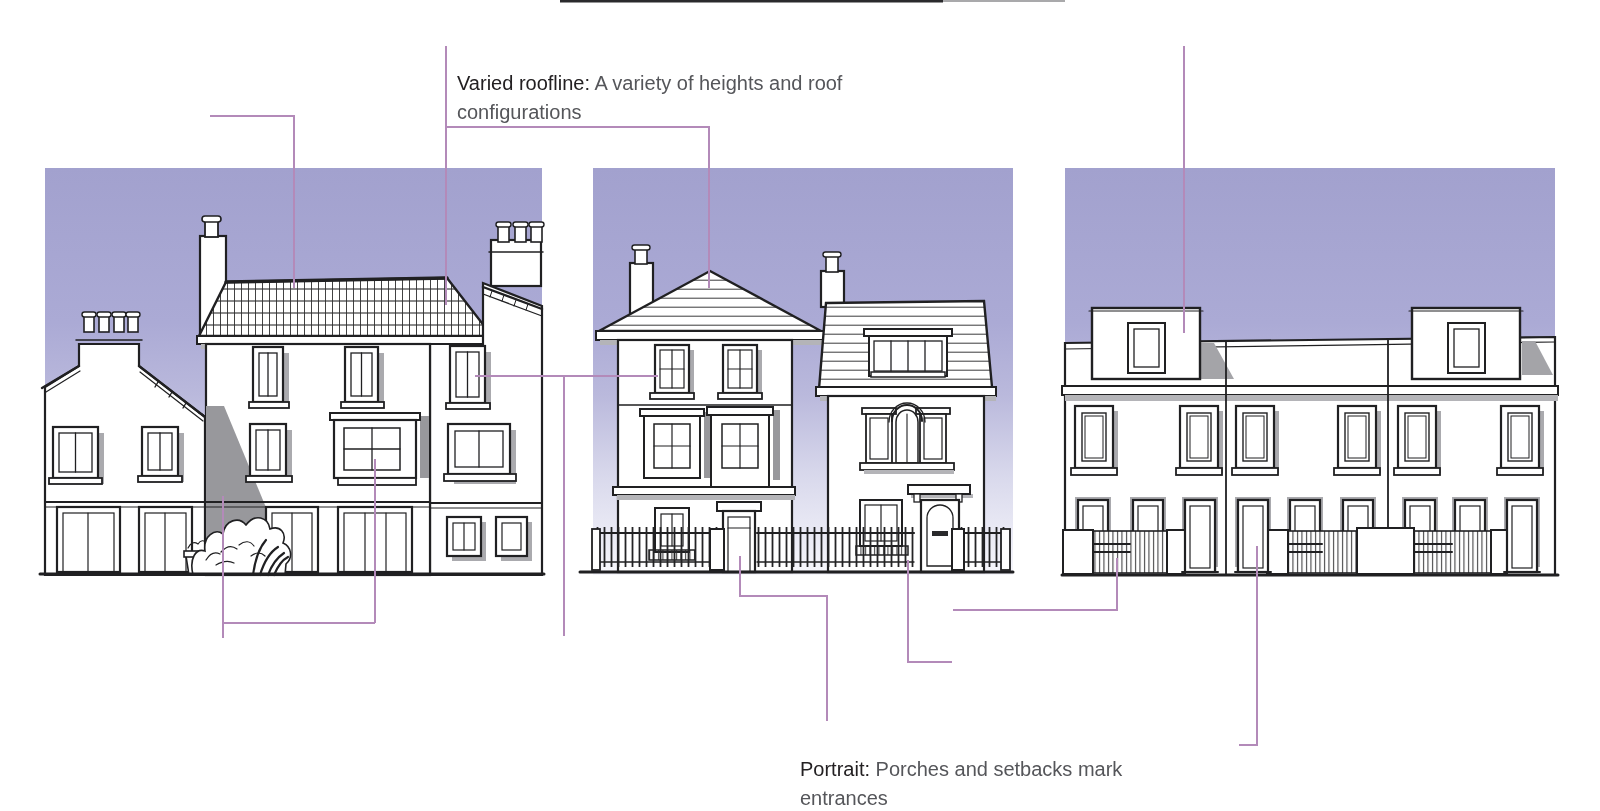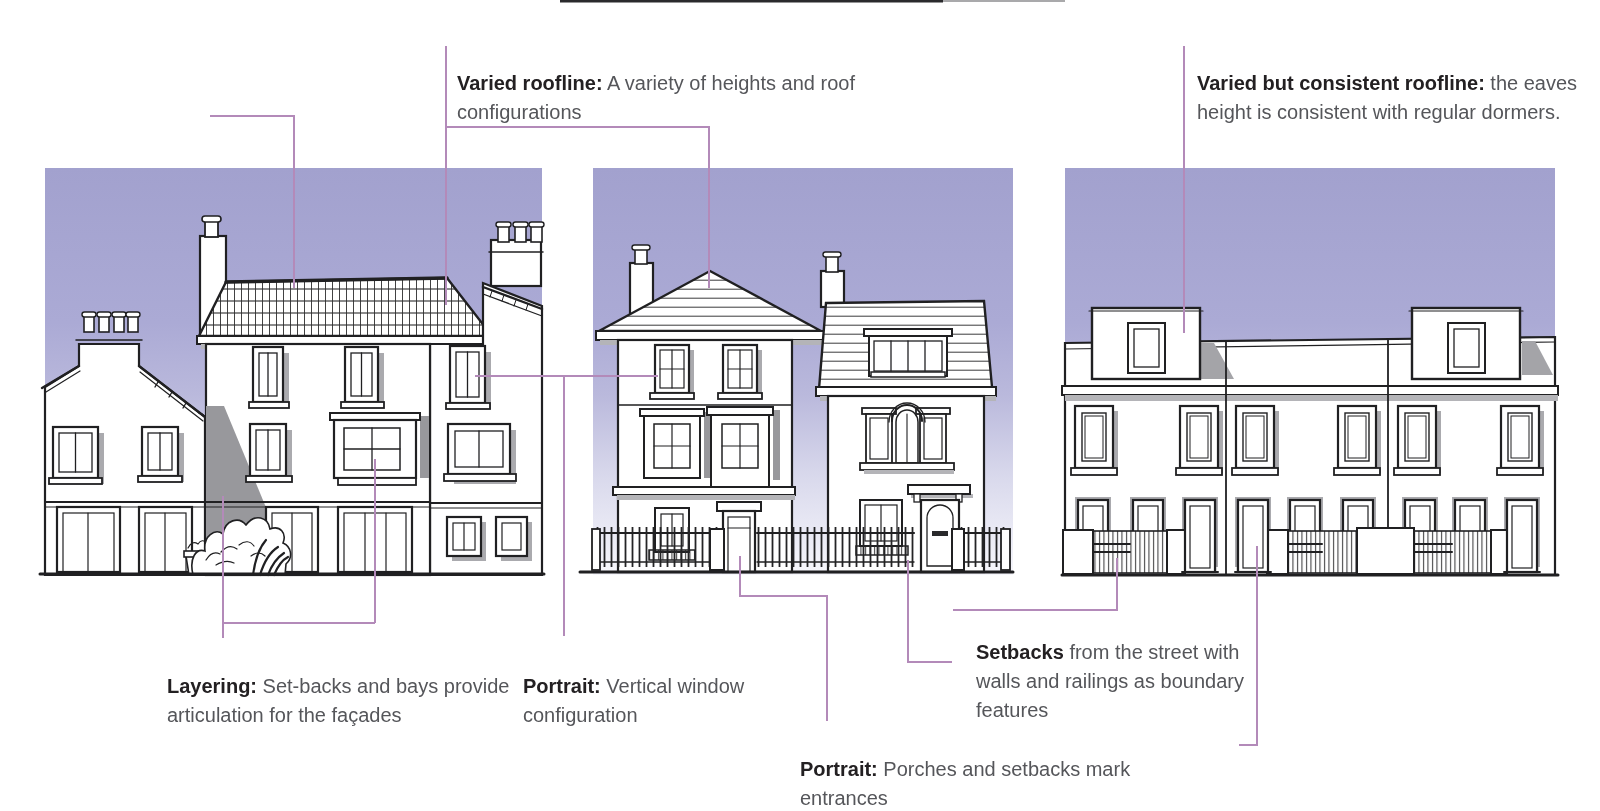--- a/index.html
+++ b/index.html
@@ -1,19 +1,19 @@
 <!DOCTYPE html>
 <html><head>
 <meta charset="utf-8">
 <style>
   html,body{margin:0;padding:0;background:#ffffff;}
   .stage{position:relative;width:1600px;height:811px;overflow:hidden;background:#ffffff;font-family:"Liberation Sans",sans-serif;}
   .art{position:absolute;left:0;top:0;width:1600px;height:811px;}
   .label{position:absolute;font-size:20px;line-height:29px;white-space:pre-line;width:max-content;}
-  .label .term{font-weight:bold;color:#232022;}
+  .label .term{font-weight:normal;color:#232022;}
   .label .desc{font-weight:normal;color:#55565a;}
 </style>
 </head>
 <body>
 
 <div class="stage">
 
 <svg class="art" viewBox="0 0 1600 811">
   <defs>
     <linearGradient id="skyGrad" gradientUnits="userSpaceOnUse" x1="0" y1="168" x2="0" y2="575">
@@ -389,39 +389,22 @@
     <path d="M908,560 V662 H952 M953,610 H1117 V558"></path>
   </g>
 </svg>
 
 
   <div class="label" style="left:457px;top:40px;">
     <span class="term">Varied roofline:</span><span class="desc"> A variety of heights and roof
 configurations</span>
   </div>
 
-  <div class="label" style="left:1197px;top:40px;">
-    <span class="term">Varied but consistent roofline:</span><span class="desc"> the eaves
-height is consistent with regular dormers.</span>
-  </div>
-
-  <div class="label" style="left:167px;top:643px;">
-    <span class="term">Layering:</span><span class="desc"> Set-backs and bays provide
-articulation for the façades</span>
-  </div>
-
-  <div class="label" style="left:523px;top:643px;">
-    <span class="term">Portrait:</span><span class="desc"> Vertical window
-configuration</span>
-  </div>
-
-  <div class="label" style="left:976px;top:609px;">
-    <span class="term">Setbacks</span><span class="desc"> from the street with
-walls and railings as boundary
-features</span>
-  </div>
+
+
+
 
   <div class="label" style="left:800px;top:726px;">
     <span class="term">Portrait:</span><span class="desc"> Porches and setbacks mark
 entrances</span>
   </div>
 
 </div>
 
 </body></html>

